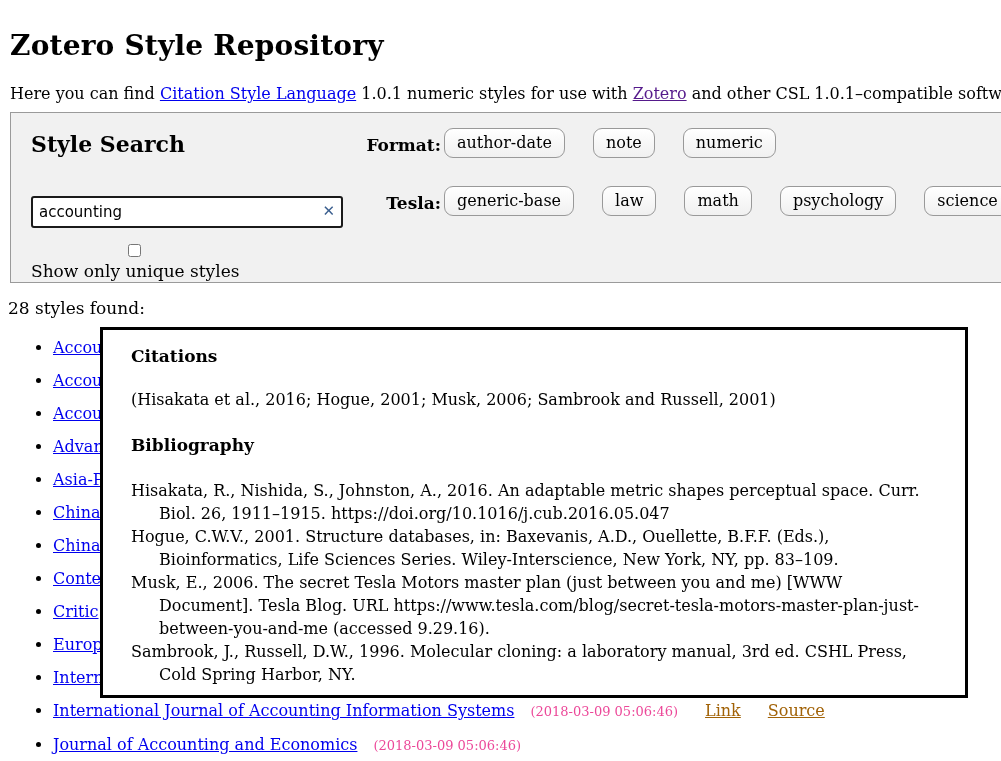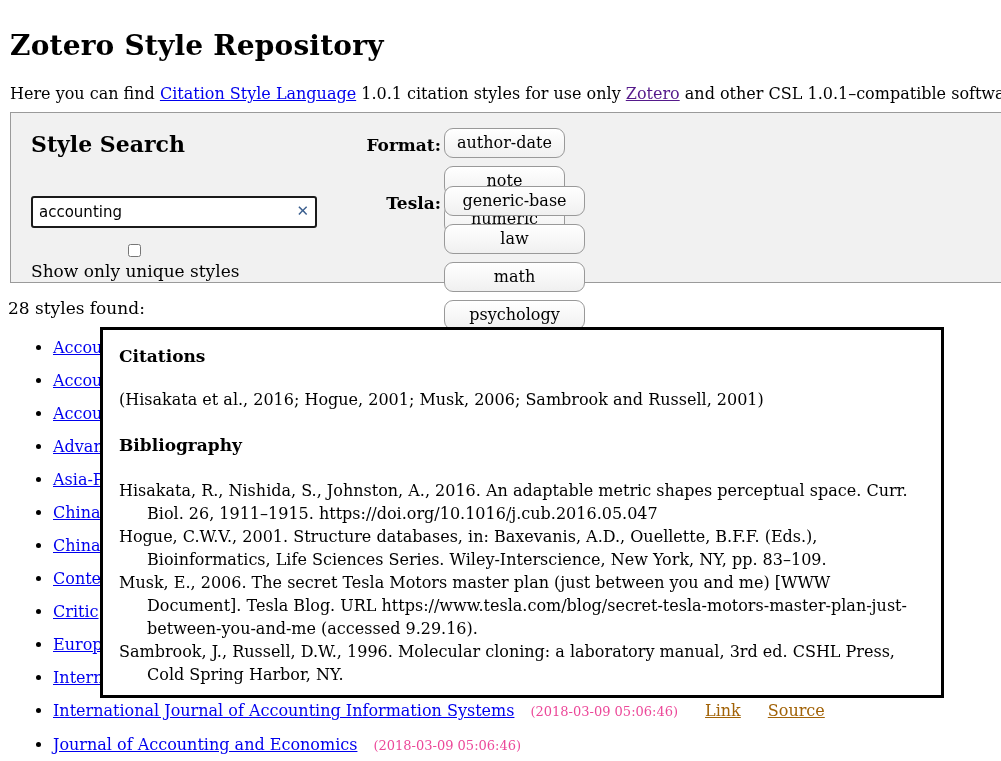--- a/index.html
+++ b/index.html
@@ -34,34 +34,34 @@
     position:absolute;left:20px;top:18px;
     font-size:22px;font-weight:bold;text-align:right;
   }
   .row-label{
     position:absolute;font-size:17px;font-weight:bold;
     width:120px;text-align:right;
   }
   #format-label{left:310px;top:22px;}
   #fields-label{left:310px;top:80px;}
   .btn-row{
-    position:absolute;left:433px;display:flex;gap:8px;white-space:nowrap;flex-direction:column;
+    position:absolute;left:433px;display:flex;gap:28px;white-space:nowrap;
   }
   #format-row{top:15px;}
   #fields-row{top:73px;}
   .pill-btn{
     font-family:"DejaVu Serif", serif;
     font-size:16px;color:#000;
     background:linear-gradient(#ffffff,#f0f0f0);
     border:1px solid #999;border-radius:9px;
     padding:4px 12px 5px 12px;
     cursor:pointer;
   }
   #search-input-wrap{
-    position:absolute;left:20px;top:83px;width:286px;height:32px;
+    position:absolute;left:20px;top:83px;width:312px;height:32px;
   }
   #search-input{
     width:100%;height:100%;box-sizing:border-box;
     border:2px solid #1a1a1a;border-radius:3px;
     font-family:"DejaVu Sans", sans-serif;font-size:15px;
     padding:0 28px 0 6px;background:#fff;color:#000;
   }
   #clear-search{
     position:absolute;right:8px;top:6px;
     font-family:"DejaVu Sans", sans-serif;
@@ -90,40 +90,40 @@
   }
   .mini-link{
     font-size:16px;color:#a16207;margin-left:27px;
   }
 
   
   #preview-popup{
     position:absolute;left:100px;top:327px;
     width:806px;height:365px;box-sizing:content-box;
     background:#ffffff;border:3px solid #000;
-    padding:0 16px;z-index:10;
+    padding:0 28px;z-index:10;
   }
   .popup-heading{
     font-size:17px;font-weight:bold;margin:16px 0 0 0;
   }
   #citations-text{
     font-size:16px;margin:24px 0 26px 0;
   }
   .bib-wrap{margin-top:24px;}
   .bib-entry{
     font-size:16px;line-height:23px;margin:0;
     padding-left:28px;text-indent:-28px;
   }
 </style>
 </head>
 <body>
 
 <h1 id="page-title">Zotero Style Repository</h1>
 
-<p id="intro"><span>Here you can find </span><a class="lnk-new">Citation Style Language</a><span> 1.0.1 citation styles for use only </span><a class="lnk-visited">Zotero</a><span> and other CSL 1.0.1–compatible software. F</span></p>
+<p id="intro"><span>Here you can find </span><a class="lnk-new">Citation Style Language</a><span> 1.0.1 numeric styles for use with </span><a class="lnk-visited">Zotero</a><span> and other CSL 1.0.1–compatible software. F</span></p>
 
 <div id="search-panel">
   <div id="style-search-heading">Style Search</div>
 
   <div id="format-label" class="row-label">Format:</div>
   <div id="format-row" class="btn-row">
     <button class="pill-btn">author-date</button>
     <button class="pill-btn">note</button>
     <button class="pill-btn">numeric</button>
   </div>

